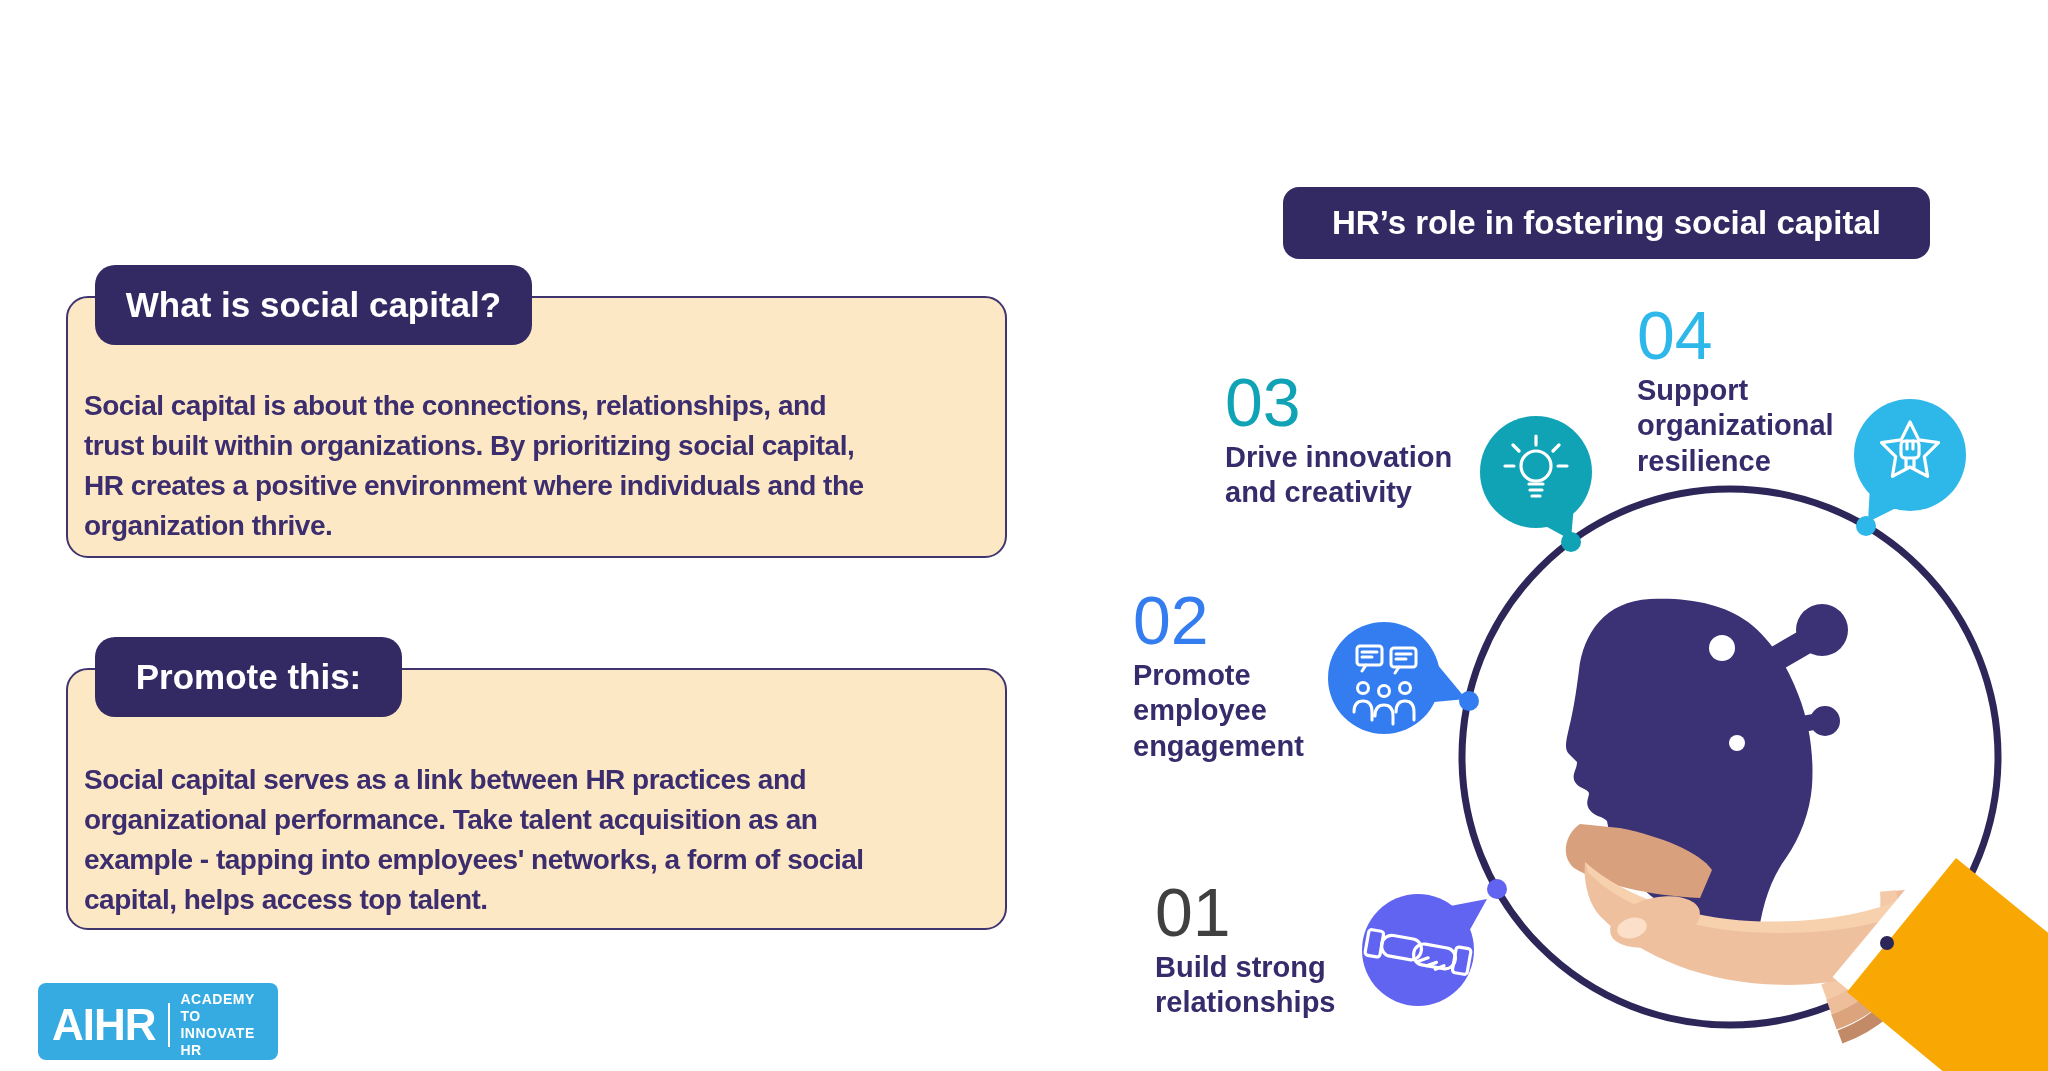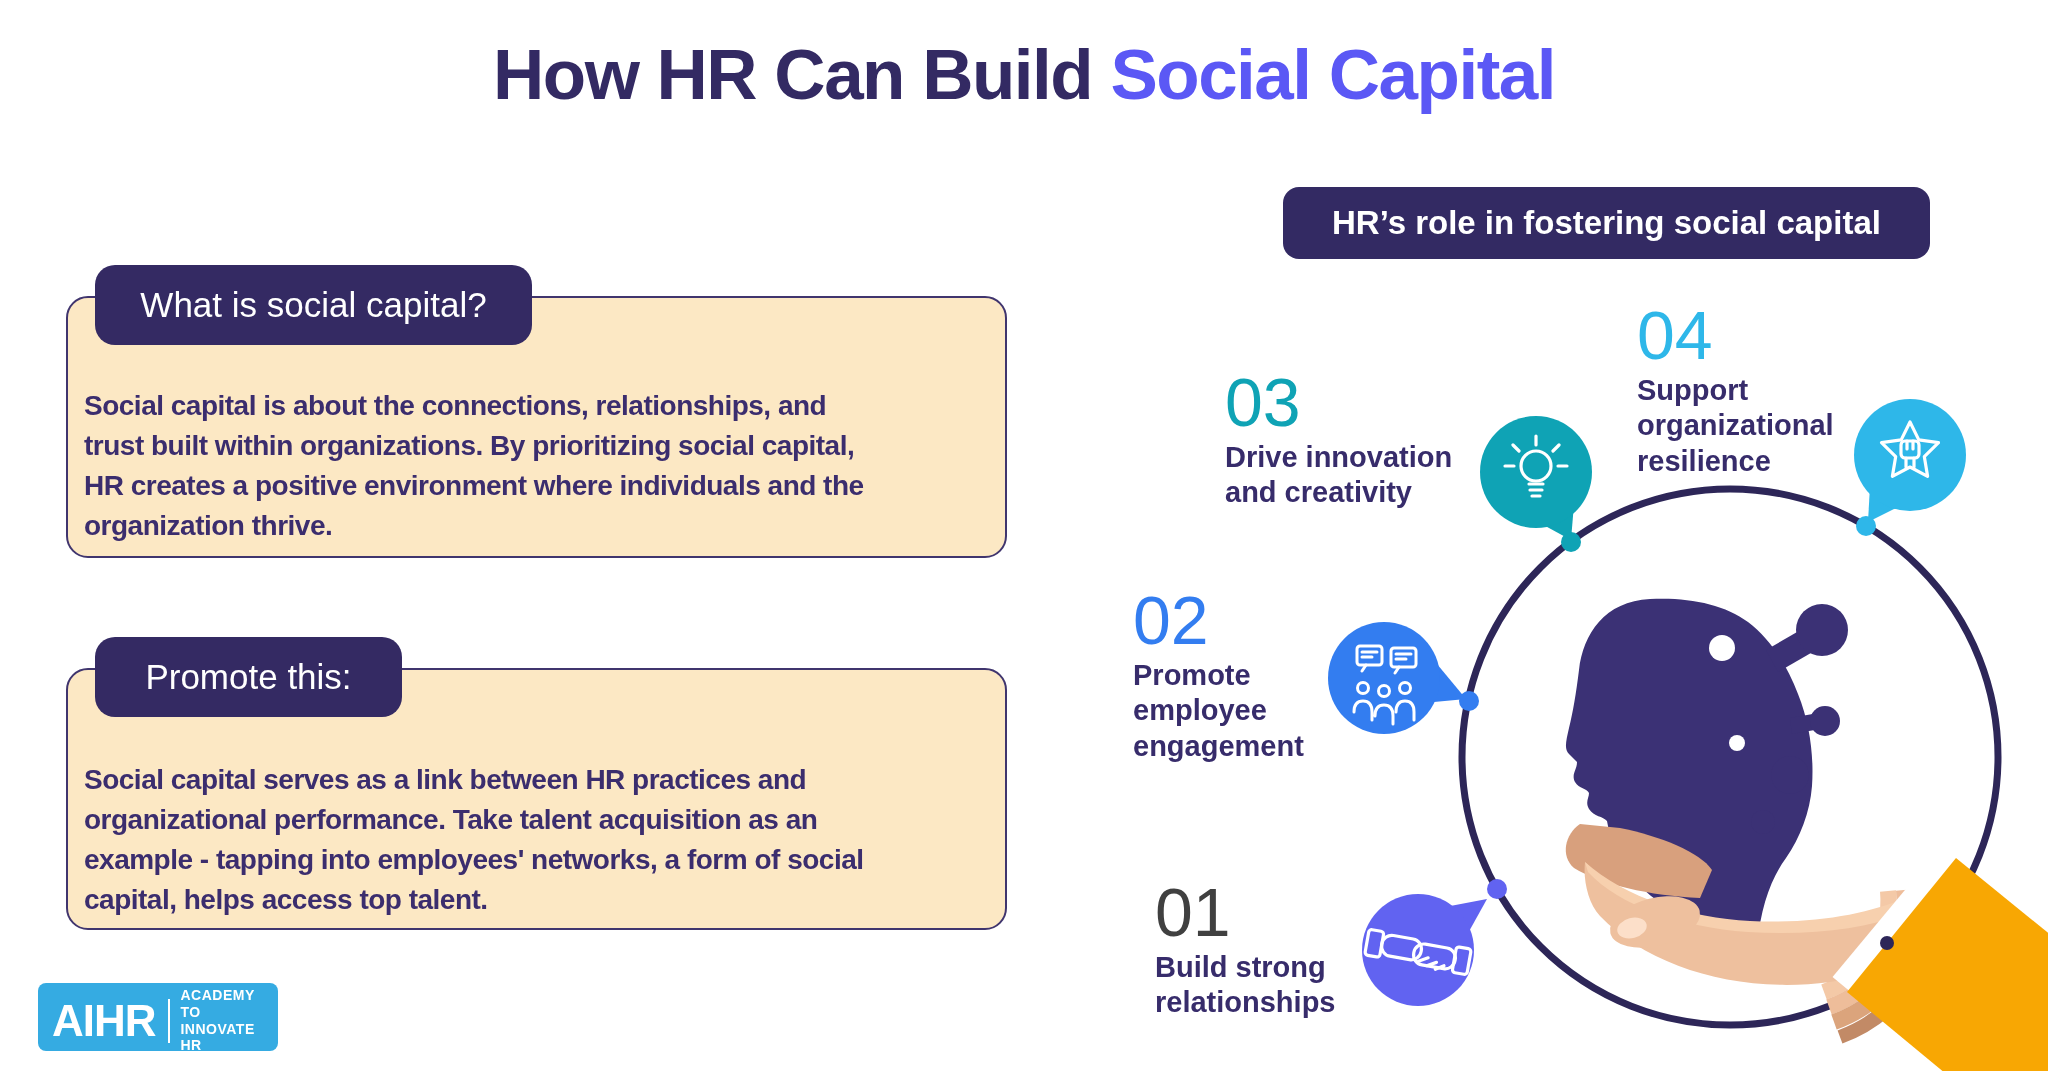--- a/index.html
+++ b/index.html
@@ -12,53 +12,50 @@
     position:absolute;top:34px;left:0;width:2048px;text-align:center;
     font-size:71px;font-weight:bold;letter-spacing:-1.5px;white-space:nowrap;
   }
   
   .card{
     position:absolute;left:66px;width:941px;height:262px;
     background:#fce8c4;border:2.5px solid #40356e;border-radius:22px;box-sizing:border-box;
   }
   .card-tab{
     position:absolute;left:95px;height:80px;background:#342a63;border-radius:20px;
-    color:#ffffff;font-weight:normal;font-size:35px;display:flex;align-items:center;justify-content:center;
+    color:#ffffff;font-weight:bold;font-size:35px;display:flex;align-items:center;justify-content:center;
   }
   .card-body{
     position:absolute;left:84px;width:900px;color:#3b2d6e;font-size:28px;font-weight:bold;
     letter-spacing:-0.5px;line-height:40px;white-space:pre-line;
   }
   
   .pill{
     position:absolute;left:1283px;top:187px;width:647px;height:72px;background:#332a63;
     border-radius:16px;color:#ffffff;font-weight:bold;font-size:33px;
     display:flex;align-items:center;justify-content:center;white-space:nowrap;
   }
   .step{position:absolute;}
   .step-number{font-size:68px;font-weight:normal;line-height:1;}
   .step-label{margin-top:4px;font-size:29px;font-weight:bold;color:#372c6b;line-height:1.22;white-space:pre-line;}
   #diagram-svg{position:absolute;left:0;top:0;pointer-events:none;}
   
   .logo{
-    position:absolute;left:38px;top:983px;width:240px;height:68px;border-radius:8px;
+    position:absolute;left:38px;top:983px;width:240px;height:77px;border-radius:8px;
     background:#35abe2;display:flex;align-items:center;padding:7px 0 0 14px;box-sizing:border-box;
   }
   .logo-brand{color:#fff;font-weight:bold;font-size:44px;letter-spacing:-1px;}
   .logo-divider{width:3px;height:44px;background:#ffffff;margin:0 10px 0 12px;}
   .logo-tagline{color:#fff;font-weight:bold;font-size:14px;line-height:1.2;letter-spacing:0.5px;white-space:pre-line;}
 </style>
 </head>
 <body>
 
 <div id="canvas">
 
-  <div class="title">
-    <span style="color: rgb(51, 42, 99);">How HR Can Build </span><span style="color: rgb(91, 88, 245);">Social Capital</span>
-  </div>
 
   <div class="card" style="top:296px"></div>
   <div class="card-tab" style="top:265px;width:437px">What is social capital?</div>
   <div class="card-body" style="top:386px">Social capital is about the connections, relationships, and
 trust built within organizations. By prioritizing social capital,
 HR creates a positive environment where individuals and the
 organization thrive.</div>
 
   <div class="card" style="top:668px"></div>
   <div class="card-tab" style="top:637px;width:307px">Promote this:</div>

